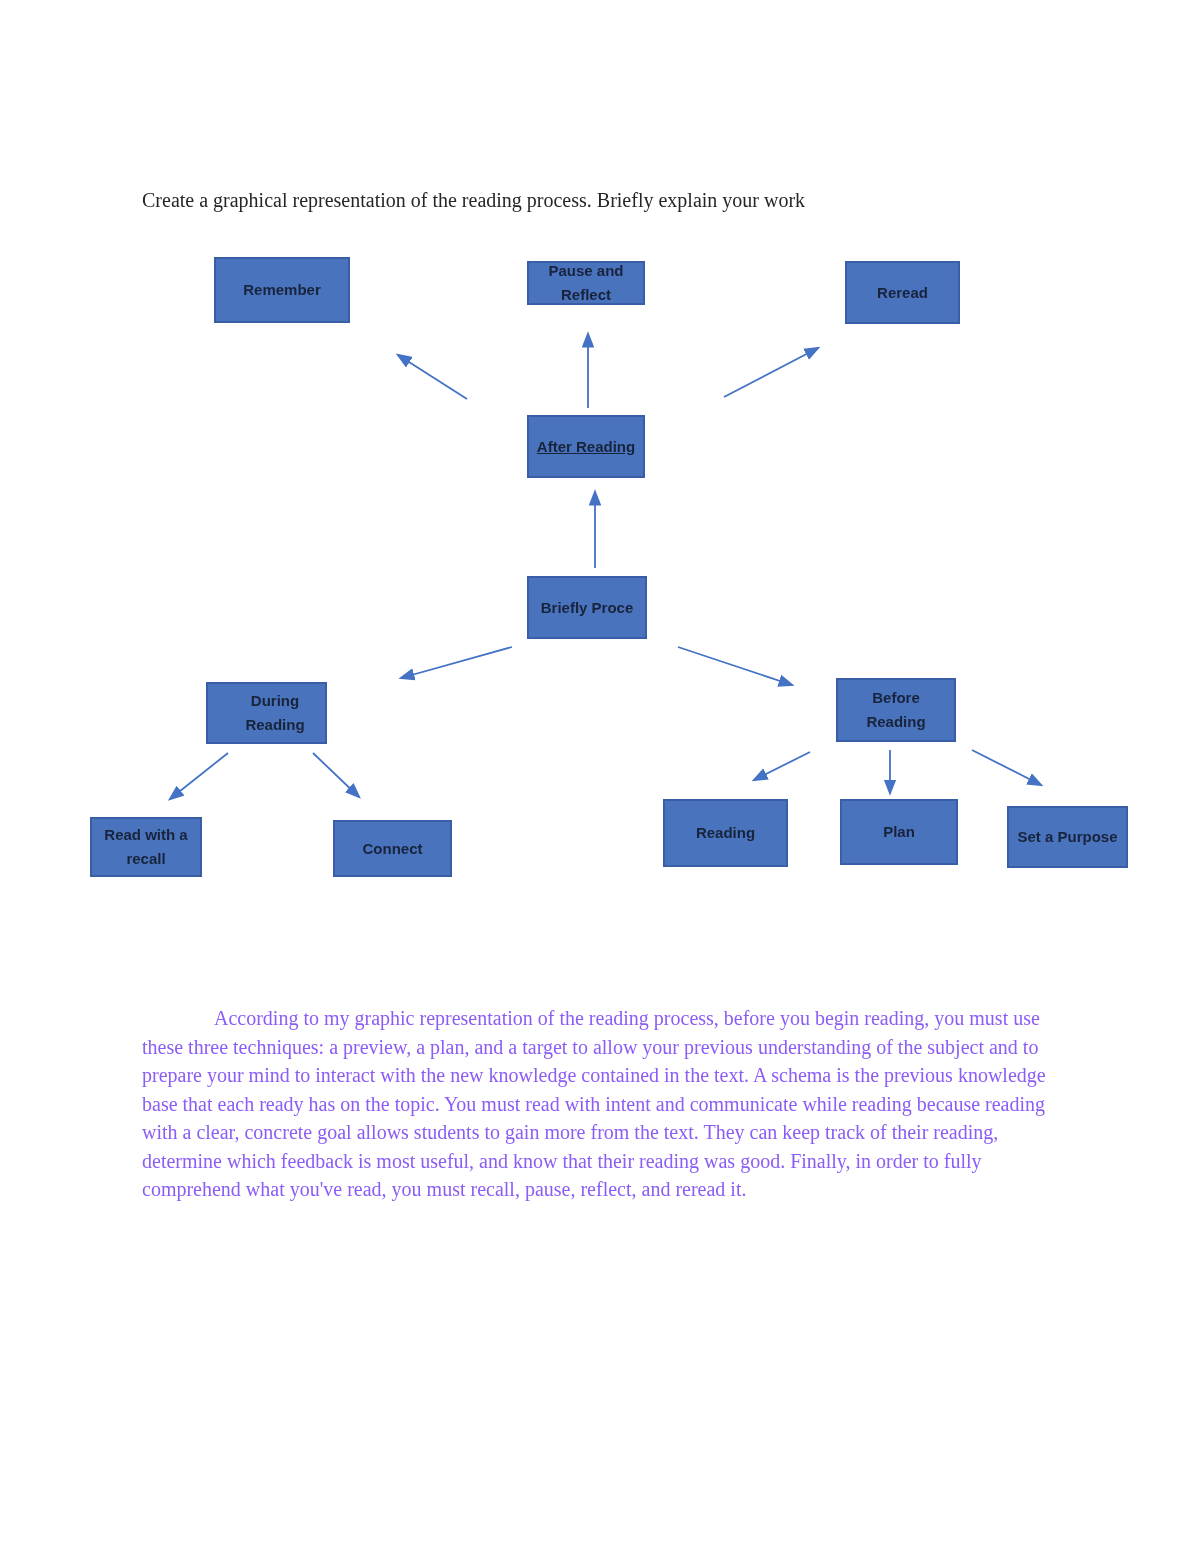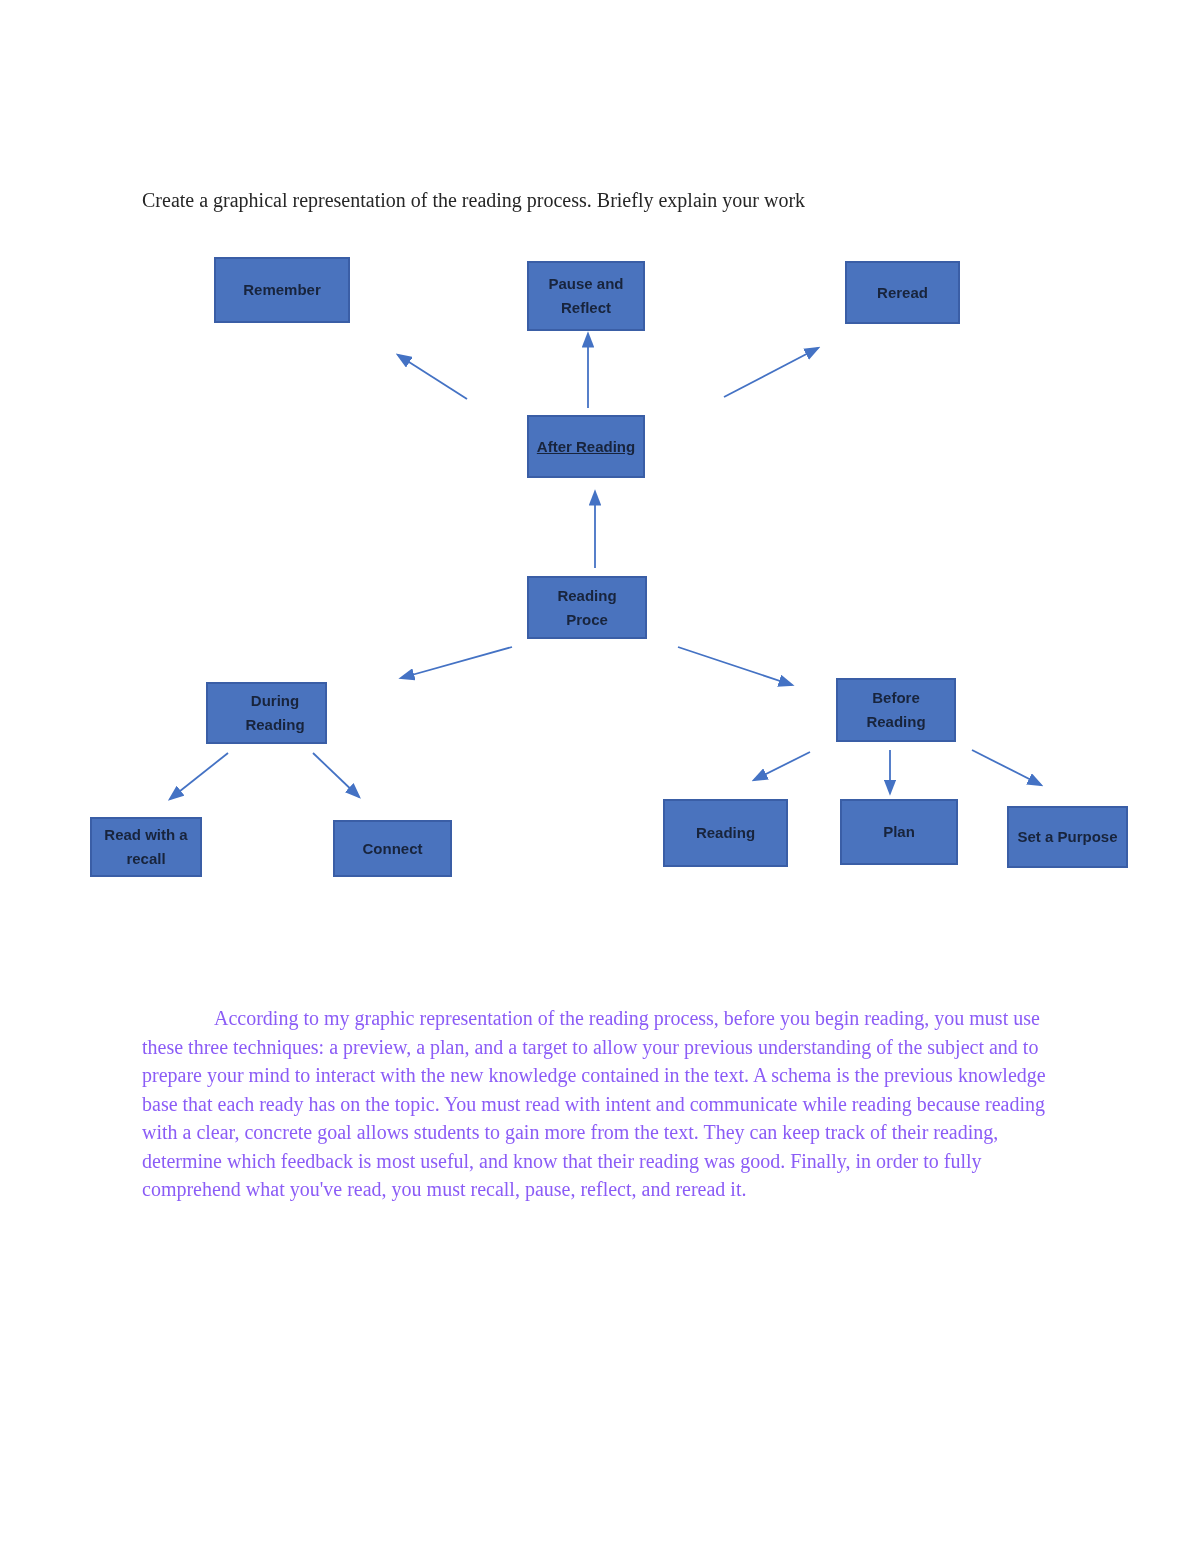--- a/index.html
+++ b/index.html
@@ -84,27 +84,27 @@
       <line x1="678" y1="647" x2="792" y2="685" stroke="#4472c4" stroke-width="1.8" marker-end="url(#arrowhead)"></line>
       <line x1="228" y1="753" x2="170" y2="799" stroke="#4472c4" stroke-width="1.8" marker-end="url(#arrowhead)"></line>
       <line x1="313" y1="753" x2="359" y2="797" stroke="#4472c4" stroke-width="1.8" marker-end="url(#arrowhead)"></line>
       <line x1="810" y1="752" x2="754" y2="780" stroke="#4472c4" stroke-width="1.8" marker-end="url(#arrowhead)"></line>
       <line x1="890" y1="750" x2="890" y2="793" stroke="#4472c4" stroke-width="1.8" marker-end="url(#arrowhead)"></line>
       <line x1="972" y1="750" x2="1041" y2="785" stroke="#4472c4" stroke-width="1.8" marker-end="url(#arrowhead)"></line>
     </svg>
 
     <div class="node" style="left:214px; top:257px; width:136px; height:66px;">Remember</div>
 
-    <div class="node" style="left:527px; top:261px; width:118px; height:70px;">Pause and Reflect</div>
+    <div class="node" style="left:527px; top:261px; width:118px; height:44px;">Pause and Reflect</div>
 
     <div class="node" style="left:845px; top:261px; width:115px; height:63px;">Reread</div>
 
     <div class="node" style="left:527px; top:415px; width:118px; height:63px;text-decoration:underline;">After Reading</div>
 
-    <div class="node" style="left:527px; top:576px; width:120px; height:63px;">Reading Proce</div>
+    <div class="node" style="left:527px; top:576px; width:120px; height:63px;">Briefly Proce</div>
 
     <div class="node" style="left:206px; top:682px; width:121px; height:62px;padding-left:23px;">During Reading</div>
 
     <div class="node" style="left:836px; top:678px; width:120px; height:64px;">Before Reading</div>
 
     <div class="node" style="left:90px; top:817px; width:112px; height:60px;">Read with a recall</div>
 
     <div class="node" style="left:333px; top:820px; width:119px; height:57px;">Connect</div>
 
     <div class="node" style="left:663px; top:799px; width:125px; height:68px;">Reading</div>

